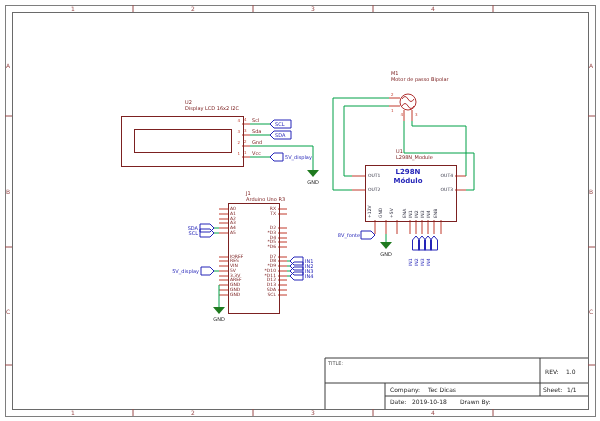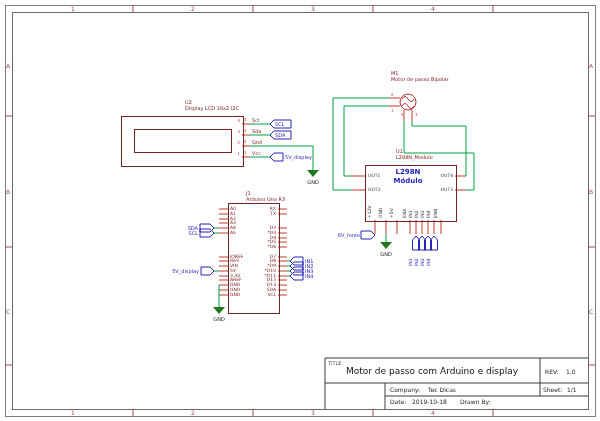--- a/index.html
+++ b/index.html
@@ -101,21 +101,20 @@
   <div class="zone" style="left:313px;top:409px;">3</div>
   <div class="zone" style="left:433px;top:409px;">4</div>
   <div class="zoneL" style="left:6px;top:62px;">A</div>
   <div class="zoneL" style="left:6px;top:188px;">B</div>
   <div class="zoneL" style="left:6px;top:308px;">C</div>
   <div class="zoneL" style="left:589px;top:62px;">A</div>
   <div class="zoneL" style="left:589px;top:188px;">B</div>
   <div class="zoneL" style="left:589px;top:308px;">C</div>
 
   <div class="tb" style="left:328px;top:360px;font-size:5px;color:#555;">TITLE:</div>
-  <div class="title c" style="left:432px;top:366px;">Motor de passo com Arduino e display</div>
   <div class="tb" style="left:545px;top:368px;">REV:</div>
   <div class="tb" style="left:566px;top:368px;">1.0</div>
   <div class="tb" style="left:390px;top:386px;">Company:</div>
   <div class="tb" style="left:428px;top:386px;">Tec Dicas</div>
   <div class="tb" style="left:543px;top:386px;">Sheet:</div>
   <div class="tb" style="left:567px;top:386px;">1/1</div>
   <div class="tb" style="left:390px;top:398px;">Date:</div>
   <div class="tb" style="left:412px;top:398px;">2019-10-18</div>
   <div class="tb" style="left:460px;top:398px;">Drawn By:</div>
 

